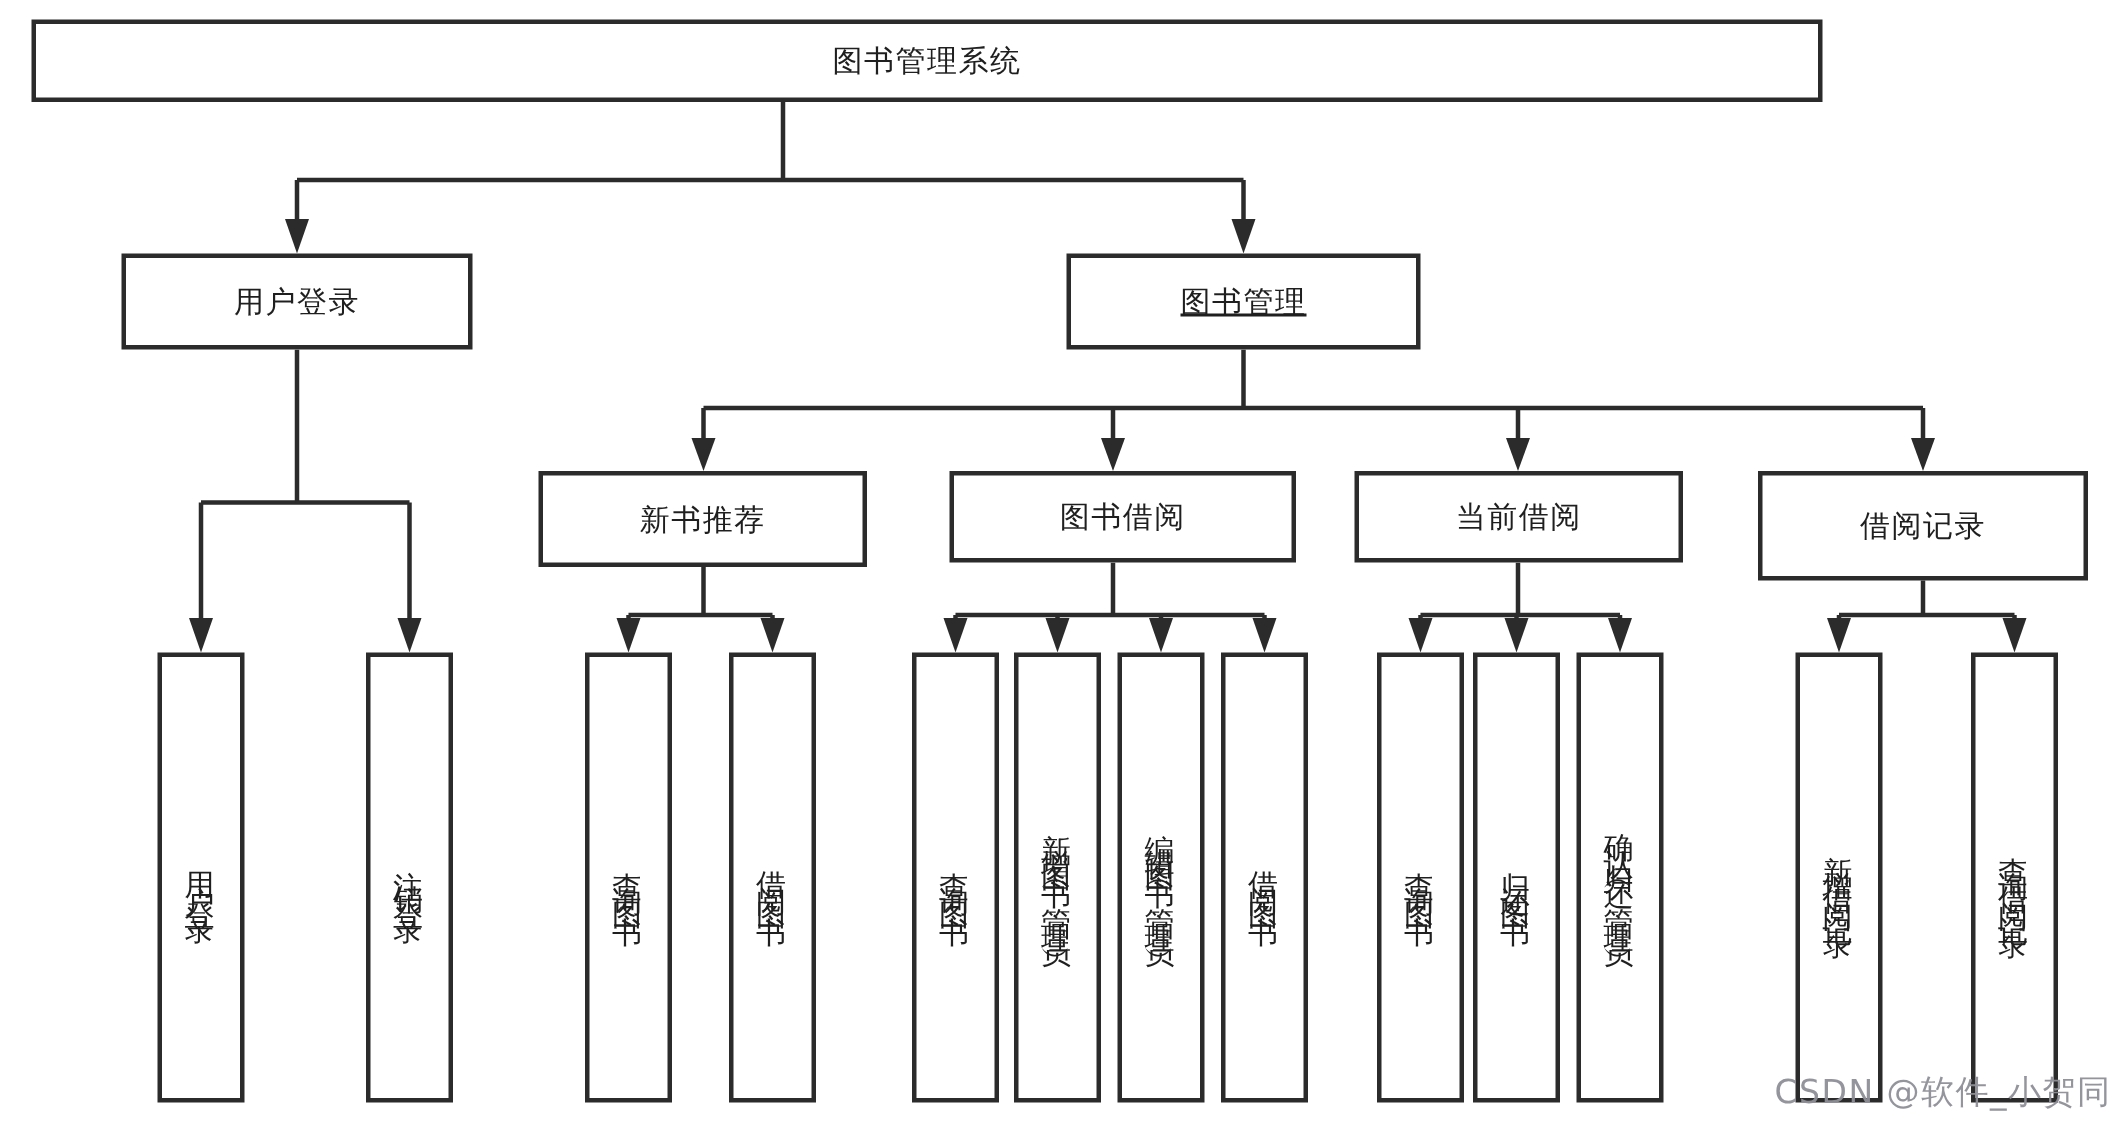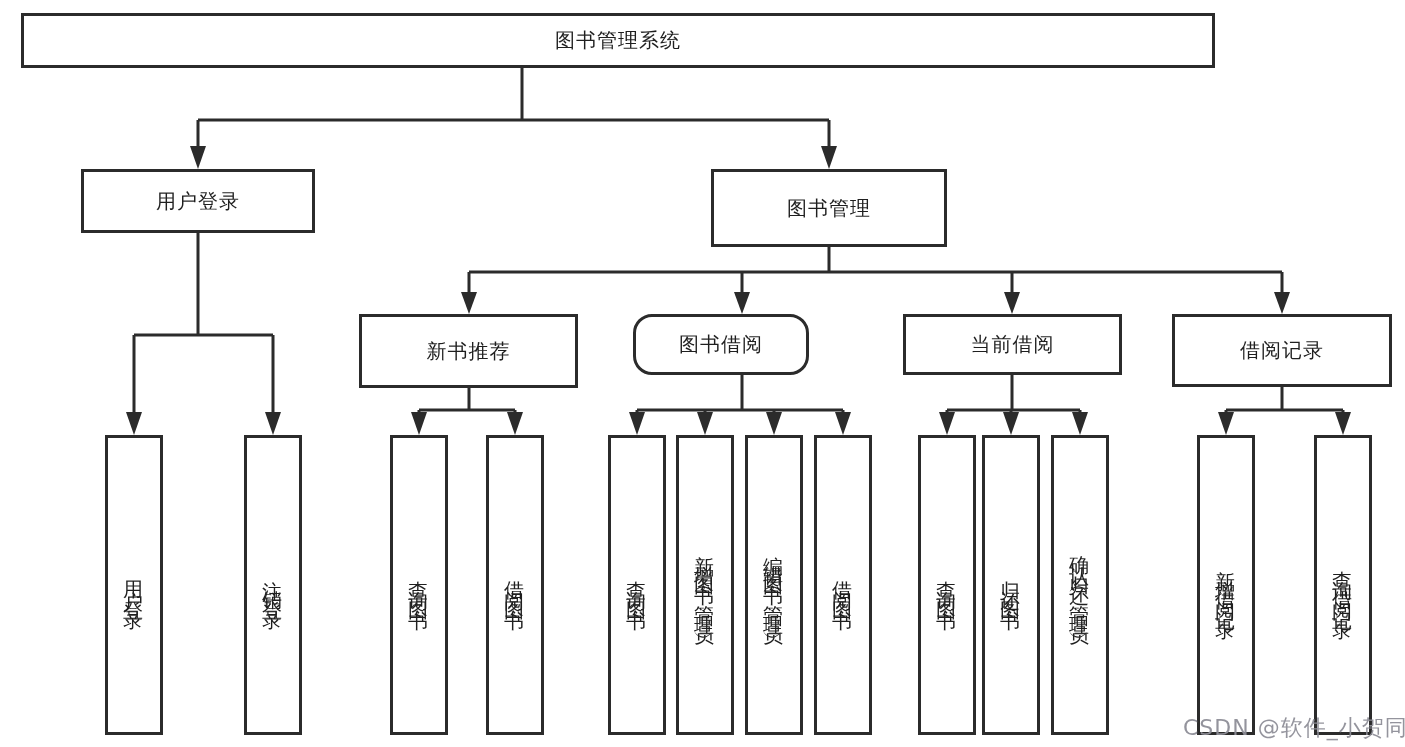--- a/index.html
+++ b/index.html
@@ -39,24 +39,24 @@
     writing-mode: vertical-rl;
     text-orientation: mixed;
     letter-spacing: 10px;
     font-size: 20px;
     text-align: center;
   }
   
   #n-root     { left: 21px;   top: 13px;  width: 1194px; height: 55px; }
   
   #n-login    { left: 81px;   top: 169px; width: 234px; height: 64px; }
-  #n-mgmt     { left: 711px;  top: 169px; width: 236px; height: 78px; }
+  #n-mgmt     { left: 711px;  top: 169px; width: 236px; height: 64px; text-decoration: underline; }
   
-  #n-rec      { left: 359px;  top: 314px; width: 219px; height: 74px; }
-  #n-borrow   { left: 633px;  top: 314px; width: 176px; height: 61px; border-radius: 19px; }
+  #n-rec      { left: 359px;  top: 314px; width: 219px; height: 64px; }
+  #n-borrow   { left: 633px;  top: 314px; width: 231px; height: 61px; }
   #n-current  { left: 903px;  top: 314px; width: 219px; height: 61px; }
   #n-records  { left: 1172px; top: 314px; width: 220px; height: 73px; }
   
   .leaf { top: 435px; width: 58px; height: 300px; }
   #l-user-login { left: 105px;  }
   #l-logout     { left: 244px;  }
   #l-rec-query  { left: 390px;  }
   #l-rec-borrow { left: 486px;  }
   #l-bb-query   { left: 608px;  }
   #l-bb-add     { left: 676px;  }

